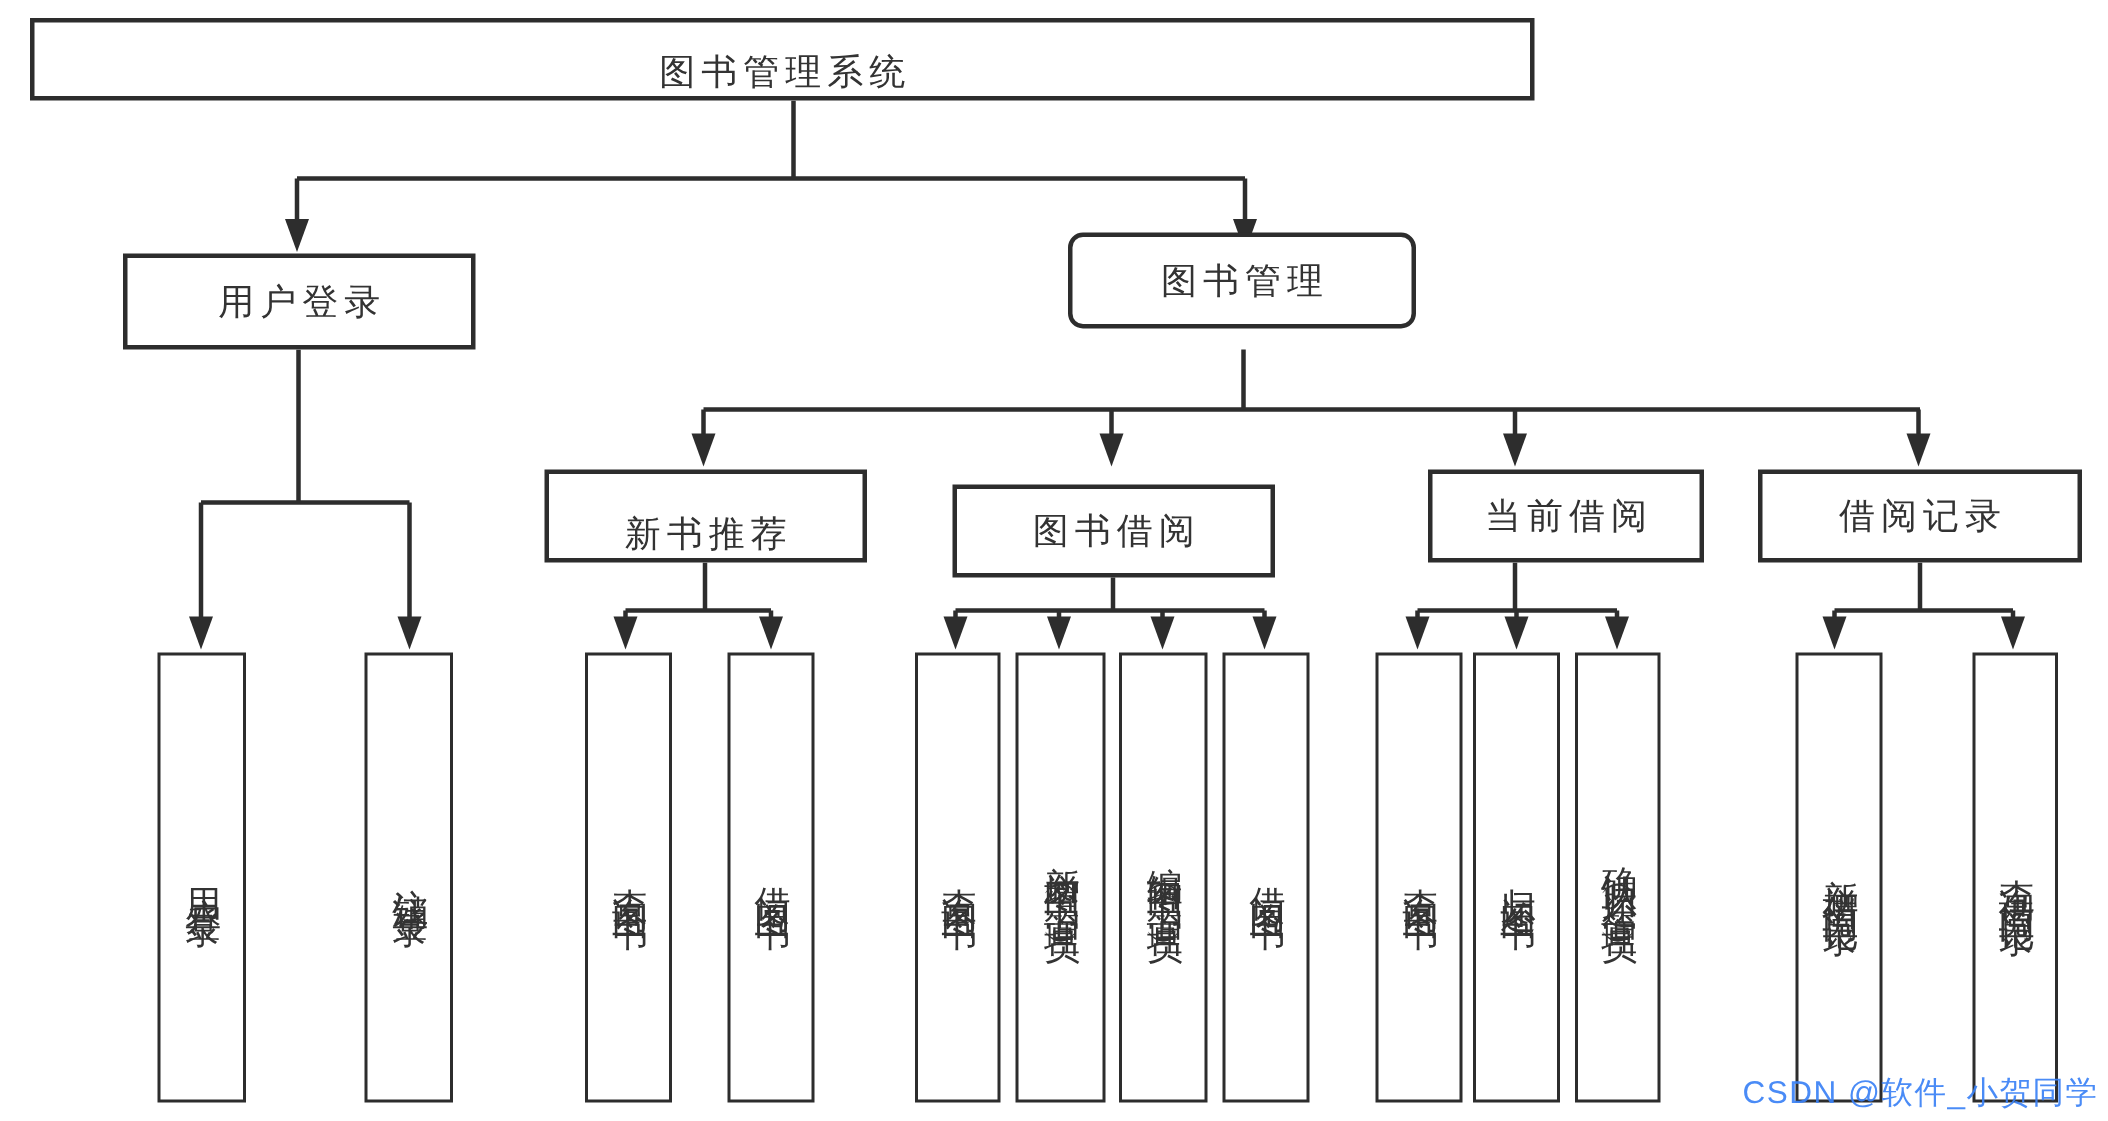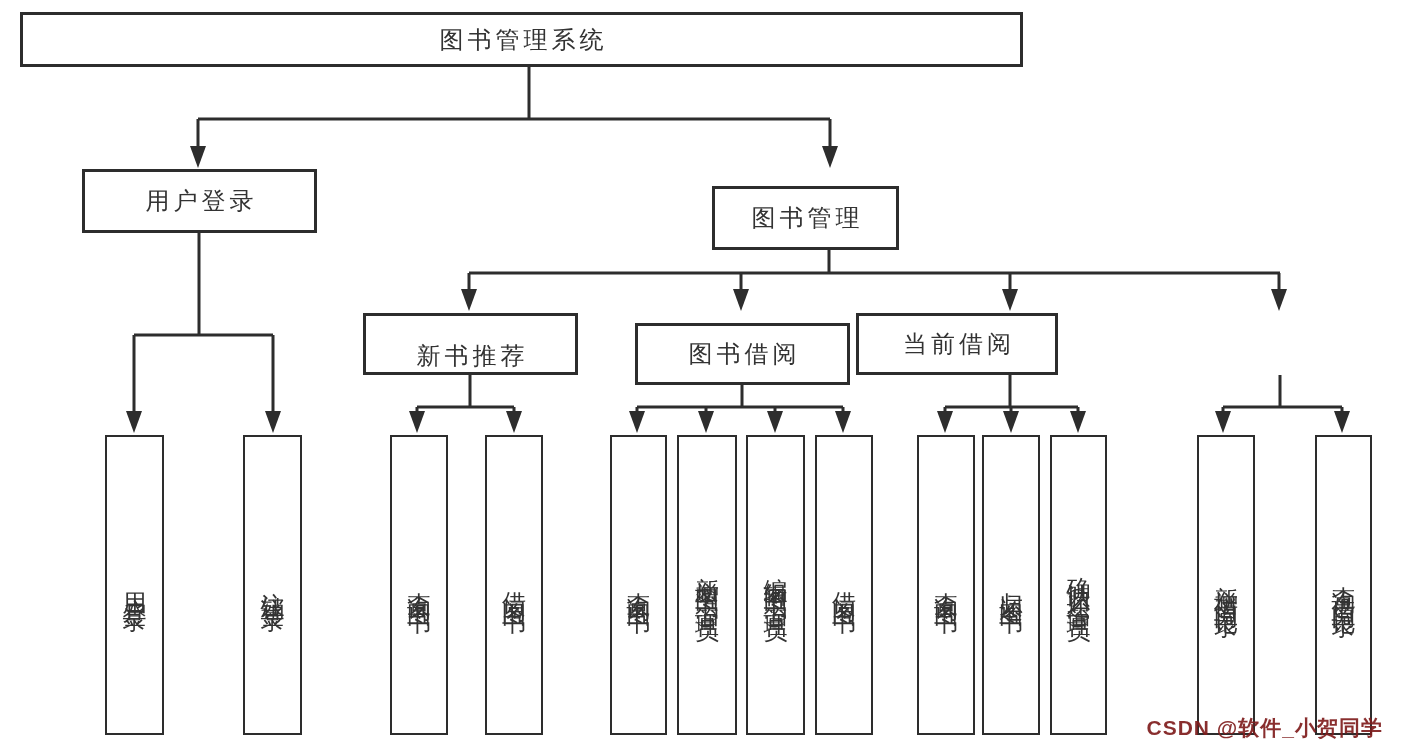--- a/index.html
+++ b/index.html
@@ -39,50 +39,50 @@
   .v-label {
     writing-mode: vertical-rl;
     text-orientation: mixed;
     font-size: 24px;
     line-height: 1;
     letter-spacing: 6px;
     color: #333333;
     white-space: nowrap;
   }
   
-  #n-root   { left: 20px;   top: 12px;  width: 1003px; height: 55px; }
+  #n-root   { left: 20px;   top: 12px;  width: 1003px; height: 55px; align-items: flex-end; }
   #n-login2 { left: 82px;   top: 169px; width: 235px;  height: 64px; }
-  #n-mgmt   { left: 712px;  top: 186px; width: 187px;  height: 64px; }
+  #n-mgmt   { left: 712px;  top: 155px; width: 232px;  height: 64px; border-radius: 10px; }
   #n-rec    { left: 363px;  top: 313px; width: 215px;  height: 62px; align-items: flex-end; }
   #n-borrow { left: 635px;  top: 323px; width: 215px;  height: 62px; }
-  #n-cur    { left: 856px;  top: 313px; width: 202px;  height: 62px; }
+  #n-cur    { left: 952px;  top: 313px; width: 184px;  height: 62px; }
   #n-rcd    { left: 1172px; top: 313px; width: 216px;  height: 62px; }
   .leaf { top: 435px; height: 300px; }
   #l-a1 { left: 105px;  width: 59px; }
   #l-a2 { left: 243px;  width: 59px; }
   #l-b1 { left: 390px;  width: 58px; }
   #l-b2 { left: 485px;  width: 58px; }
   #l-c1 { left: 610px;  width: 57px; }
   #l-c2 { left: 677px;  width: 60px; }
   #l-c3 { left: 746px;  width: 59px; }
   #l-c4 { left: 815px;  width: 58px; }
   #l-d1 { left: 917px;  width: 58px; }
   #l-d2 { left: 982px;  width: 58px; }
   #l-d3 { left: 1050px; width: 57px; }
   #l-e1 { left: 1197px; width: 58px; }
   #l-e2 { left: 1315px; width: 57px; }
   #watermark {
     position: absolute;
     top: 714px;
-    right: 22px;
+    right: 6px;
     z-index: 3;
     font-size: 21px;
-    font-weight: 700;
+    font-weight: 400;
     letter-spacing: 1px;
-    color: #7f1d1d;
+    color: #3b82f6;
     opacity: 0.92;
     white-space: nowrap;
   }
   .wire { stroke: #2d2d2d; stroke-width: 3; fill: none; }
   .head { fill: #2d2d2d; stroke: none; }
 </style>
 </head>
 <body>
 
 <div id="stage">
@@ -141,20 +141,23 @@
 
   <div class="box" id="n-rec">
     <span class="h-label">新书推荐</span>
   </div>
   <div class="box" id="n-borrow">
     <span class="h-label">图书借阅</span>
   </div>
   <div class="box" id="n-cur">
     <span class="h-label">当前借阅</span>
   </div>
+  <div class="box" id="n-rcd">
+    <span class="h-label">借阅记录</span>
+  </div>
 
   <div class="box leaf" id="l-a1">
     <span class="v-label">用户登录</span>
   </div>
   <div class="box leaf" id="l-a2">
     <span class="v-label">注销登录</span>
   </div>
 
   <div class="box leaf" id="l-b1">
     <span class="v-label">查询图书</span>

